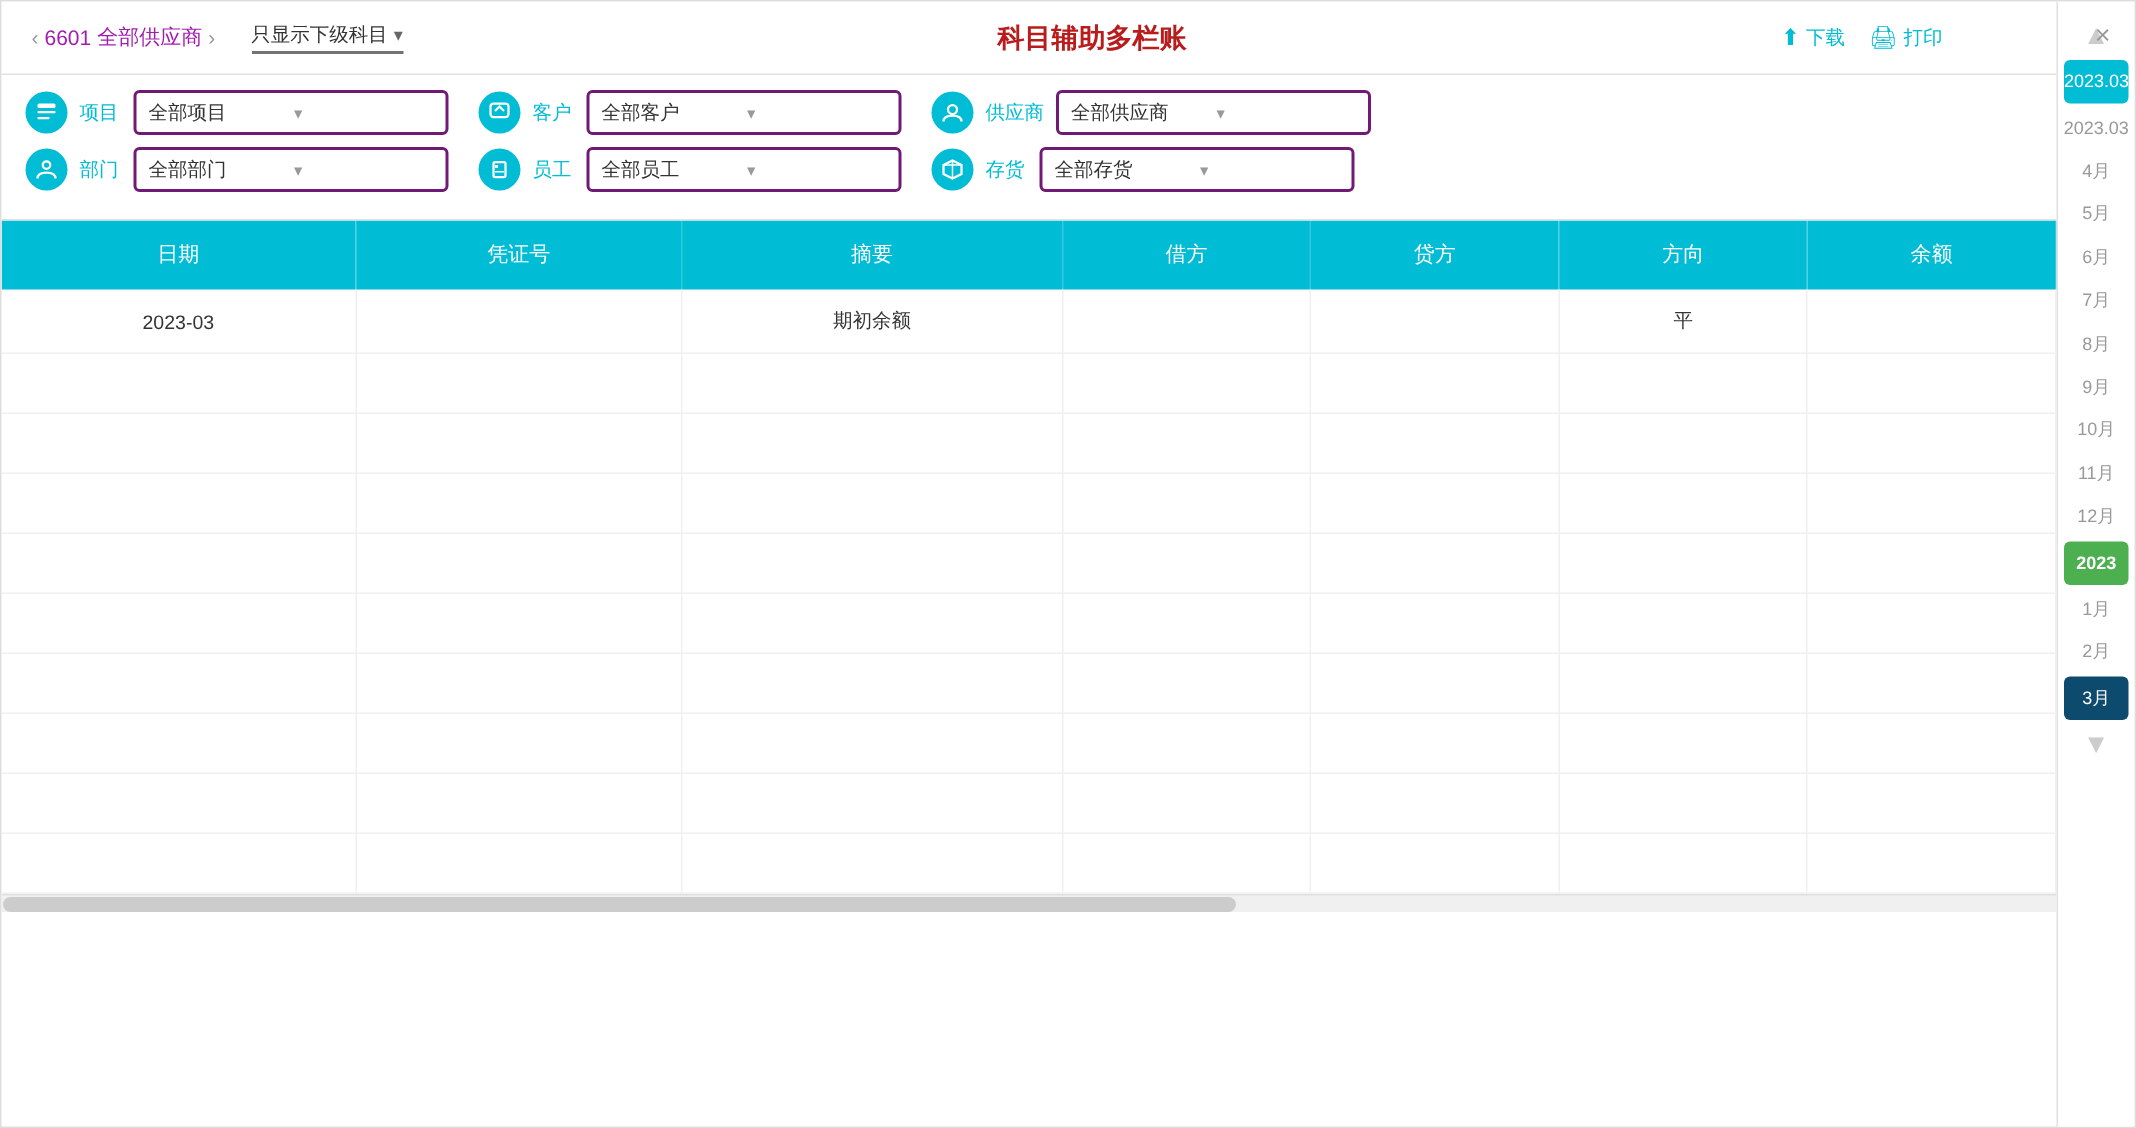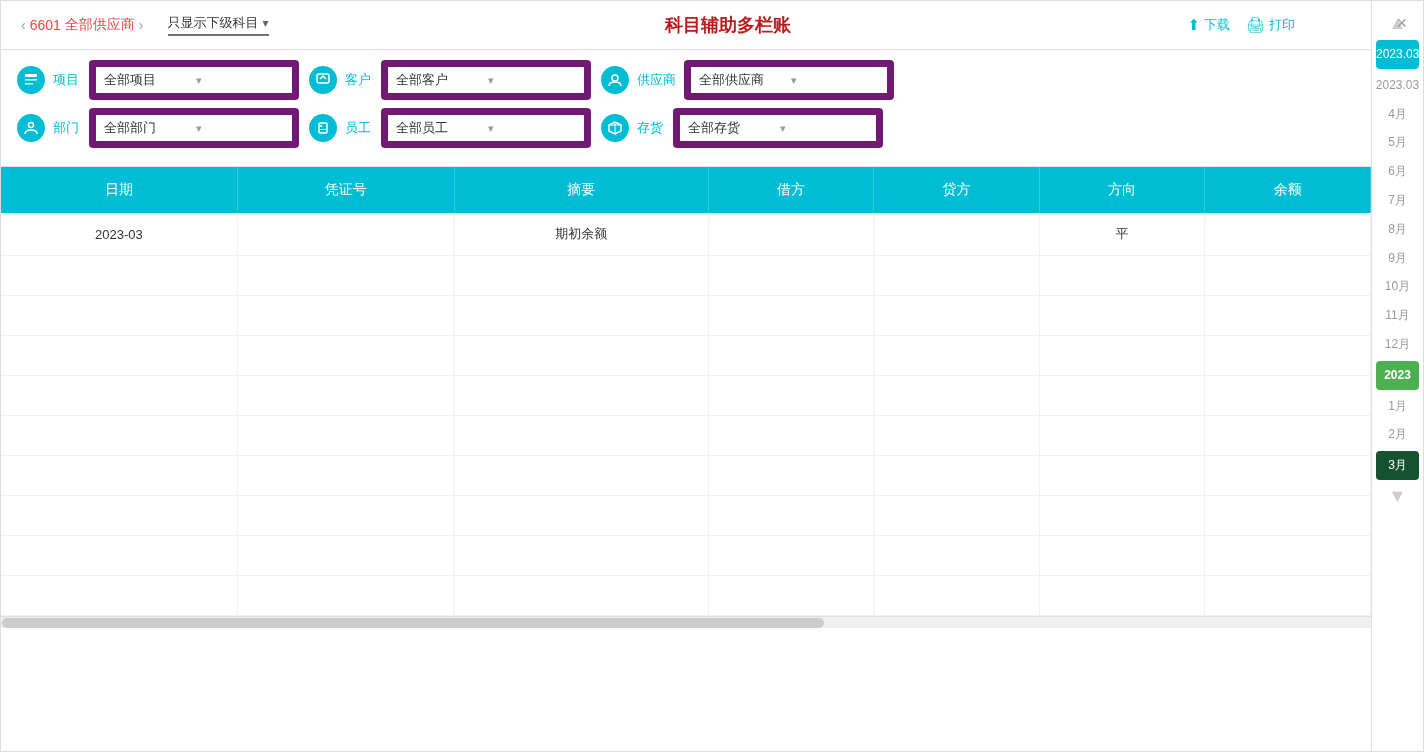--- a/index.html
+++ b/index.html
@@ -3,54 +3,54 @@
   <meta charset="utf-8">
   <style>
     * { box-sizing: border-box; margin: 0; padding: 0; }
     body { font-family: 'Microsoft YaHei', Arial, sans-serif; font-size: 13px; background: #f0f0f0; }
     .window { width: 1424px; height: 752px; background: #fff; position: relative; overflow: hidden; border: 1px solid #ddd; }
     
     
     .header { display: flex; align-items: center; padding: 12px 16px; border-bottom: 1px solid #e0e0e0; background: #fff; }
     .nav-btn { background: none; border: none; cursor: pointer; color: #999; font-size: 14px; padding: 2px 4px; }
     .account-code { display: flex; align-items: center; gap: 4px; }
-    .account-code span { color: #ef4444; font-size: 14px; }
+    .account-code span { color: #a21caf; font-size: 14px; }
     .show-sub { display: flex; align-items: center; gap: 4px; margin-left: 20px; cursor: pointer; border-bottom: 2px solid #737373; color: #333; padding-bottom: 2px; }
     .show-sub-arrow { color: #666; font-size: 12px; }
     .title { flex: 1; text-align: center; font-size: 18px; font-weight: bold; color: #b91c1c; }
     .header-actions { display: flex; gap: 16px; }
     .header-btn { display: flex; align-items: center; gap: 4px; color: #00bcd4; cursor: pointer; background: none; border: none; font-size: 13px; }
     .close-btn { position: absolute; right: 16px; top: 12px; background: none; border: none; cursor: pointer; color: #999; font-size: 18px; }
     
     
     .filter-area { padding: 10px 16px; background: #fff; border-bottom: 1px solid #e0e0e0; }
-    .filter-row { display: flex; align-items: center; gap: 10px; margin-bottom: 8px; }
+    .filter-row { display: flex; align-items: center; gap: 20px; margin-bottom: 8px; }
     .filter-item { display: flex; align-items: center; gap: 8px; }
     .filter-icon { width: 28px; height: 28px; border-radius: 50%; background: #00bcd4; display: flex; align-items: center; justify-content: center; color: white; font-size: 14px; flex-shrink: 0; }
     .filter-label { color: #00bcd4; font-size: 13px; min-width: 28px; }
-    .filter-select { display: flex; align-items: center; border: 7px solid #701a75; border-radius: 4px; padding: 4px 8px; min-width: 200px; cursor: pointer; background: #fff; }
+    .filter-select { display: flex; align-items: center; border: 2px solid #701a75; border-radius: 4px; padding: 4px 8px; min-width: 200px; cursor: pointer; background: #fff; }
     .filter-select span { flex: 1; color: #333; font-size: 13px; }
     .filter-select .arrow { color: #999; font-size: 11px; margin-left: 4px; }
     
     
     .table-wrapper { position: relative; overflow: hidden; }
     .table-container { overflow-x: auto; overflow-y: auto; max-height: 500px; }
     table { width: 100%; border-collapse: collapse; }
     thead tr { background: #00bcd4; }
     thead th { color: white; padding: 14px 8px; text-align: center; font-size: 14px; font-weight: normal; border-right: 1px solid rgba(255,255,255,0.2); }
     tbody tr td { padding: 12px 8px; text-align: center; border-bottom: 1px solid #f0f0f0; color: #333; font-size: 13px; border-right: 1px solid #f0f0f0; }
     
     
     .scroll-bar { height: 12px; background: #f0f0f0; border-top: 1px solid #e0e0e0; position: relative; }
     .scroll-thumb { height: 10px; width: 60%; background: #ccc; border-radius: 5px; margin: 1px; }
     
     
     .right-sidebar { position: absolute; right: 0; top: 0; width: 52px; height: 752px; background: #fff; border-left: 1px solid #e0e0e0; display: flex; flex-direction: column; align-items: center; padding-top: 8px; overflow: hidden; }
     .sidebar-item { width: 100%; text-align: center; padding: 6px 0; font-size: 12px; color: #999; cursor: pointer; line-height: 1.4; }
-    .sidebar-item.active { background: #14532d; color: white; border-radius: 4px; margin: 2px 4px; width: calc(100% - 8px); }
+    .sidebar-item.active { background: #0c4a6e; color: white; border-radius: 4px; margin: 2px 4px; width: calc(100% - 8px); }
     .sidebar-item.selected { background: #00bcd4; color: white; border-radius: 4px; margin: 2px 4px; width: calc(100% - 8px); }
     .sidebar-item.year-badge { background: #4caf50; color: white; border-radius: 4px; margin: 2px 4px; width: calc(100% - 8px); font-weight: bold; }
     .sidebar-up-btn, .sidebar-down-btn { color: #ccc; font-size: 18px; cursor: pointer; padding: 4px; }
   </style>
 </head>
 <body>
 
 <div class="window">
 
   <div class="right-sidebar">

